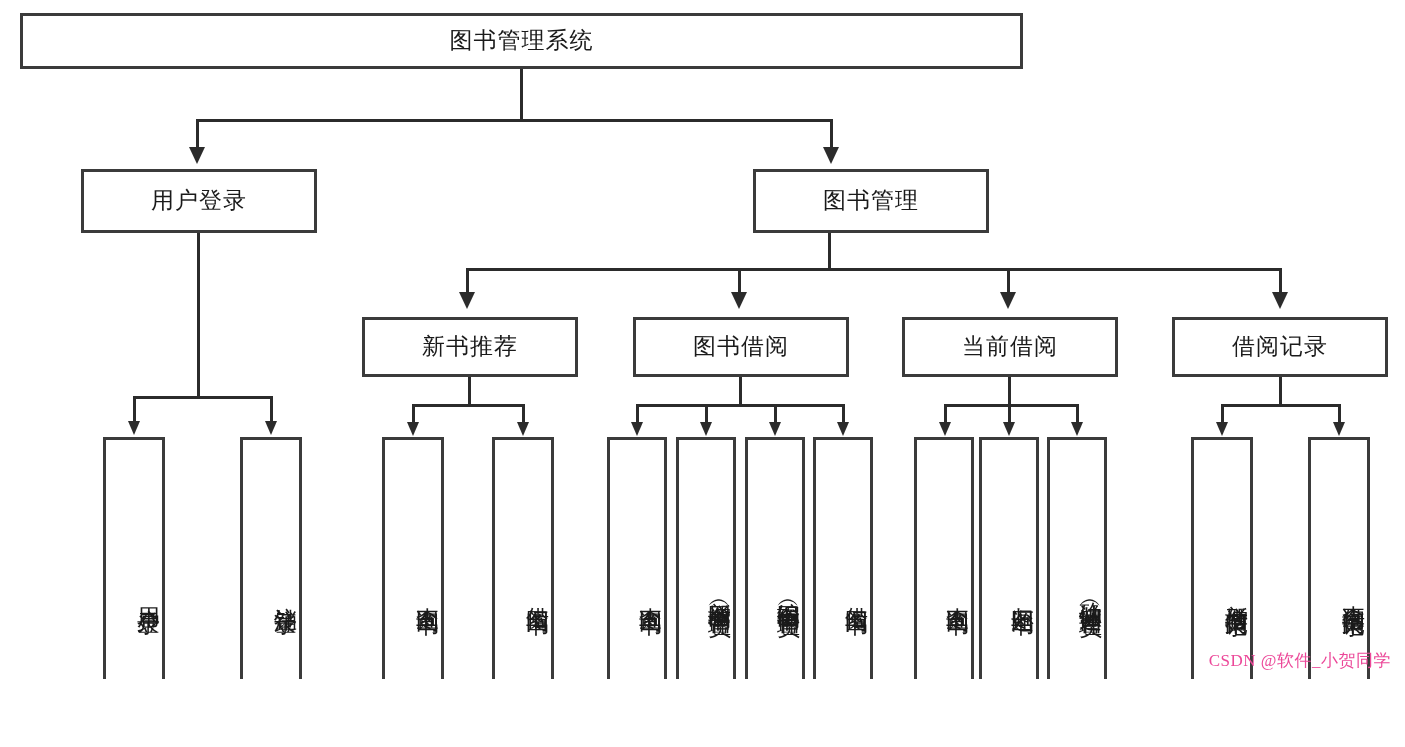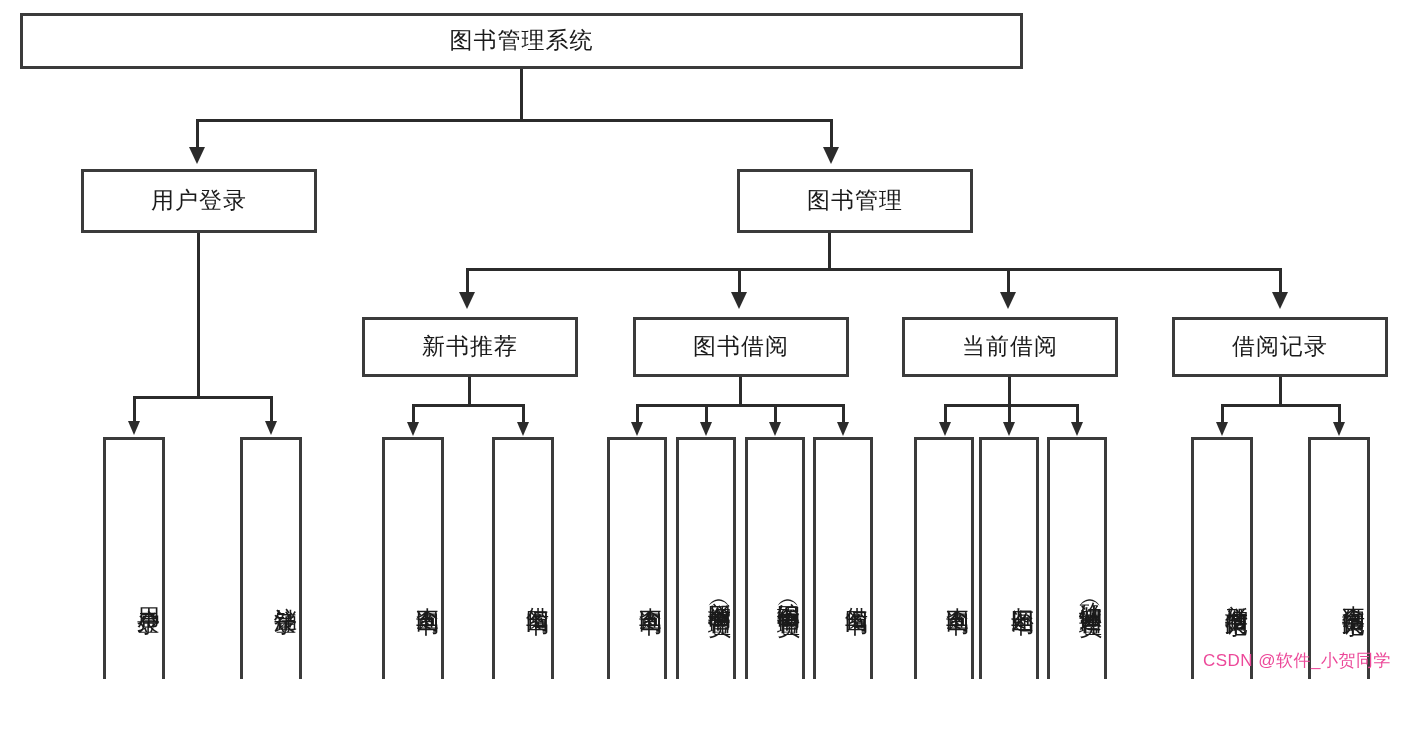--- a/index.html
+++ b/index.html
@@ -5,21 +5,21 @@
   html, body {
     margin: 0;
     padding: 0;
     background: #ffffff;
   }
   #canvas {
     position: relative;
     width: 1405px;
     height: 679px;
     background: #ffffff;
-    font-family: Liberation Sans, sans-serif;
+    font-family: Liberation Serif, serif;
     overflow: hidden;
   }
   .node {
     position: absolute;
     box-sizing: border-box;
     border: 3px solid #3b3b3b;
     background: #ffffff;
     display: flex;
     align-items: center;
     justify-content: center;
@@ -91,21 +91,21 @@
   <div class="edge hline" style="left:196px; top:119px; width:637px;"></div>
 
   <div class="edge vline" style="left:196px; top:119px; height:30px;"></div>
   <div class="arrow" style="left:189px; top:147px;"></div>
   <div class="edge vline" style="left:830px; top:119px; height:30px;"></div>
   <div class="arrow" style="left:823px; top:147px;"></div>
 
   <div class="node h" style="left:81px; top:169px; width:236px; height:64px;">
     <span class="node-label">用户登录</span>
   </div>
-  <div class="node h" style="left:737px; top:169px; width:236px; height:64px;">
+  <div class="node h" style="left:753px; top:169px; width:236px; height:64px;">
     <span class="node-label">图书管理</span>
   </div>
 
   <div class="edge vline" style="left:197px; top:233px; height:164px;"></div>
   <div class="edge hline" style="left:133px; top:396px; width:137px;"></div>
   <div class="edge vline" style="left:133px; top:396px; height:26px;"></div>
   <div class="arrow small" style="left:128px; top:421px;"></div>
   <div class="edge vline" style="left:270px; top:396px; height:26px;"></div>
   <div class="arrow small" style="left:265px; top:421px;"></div>
 

